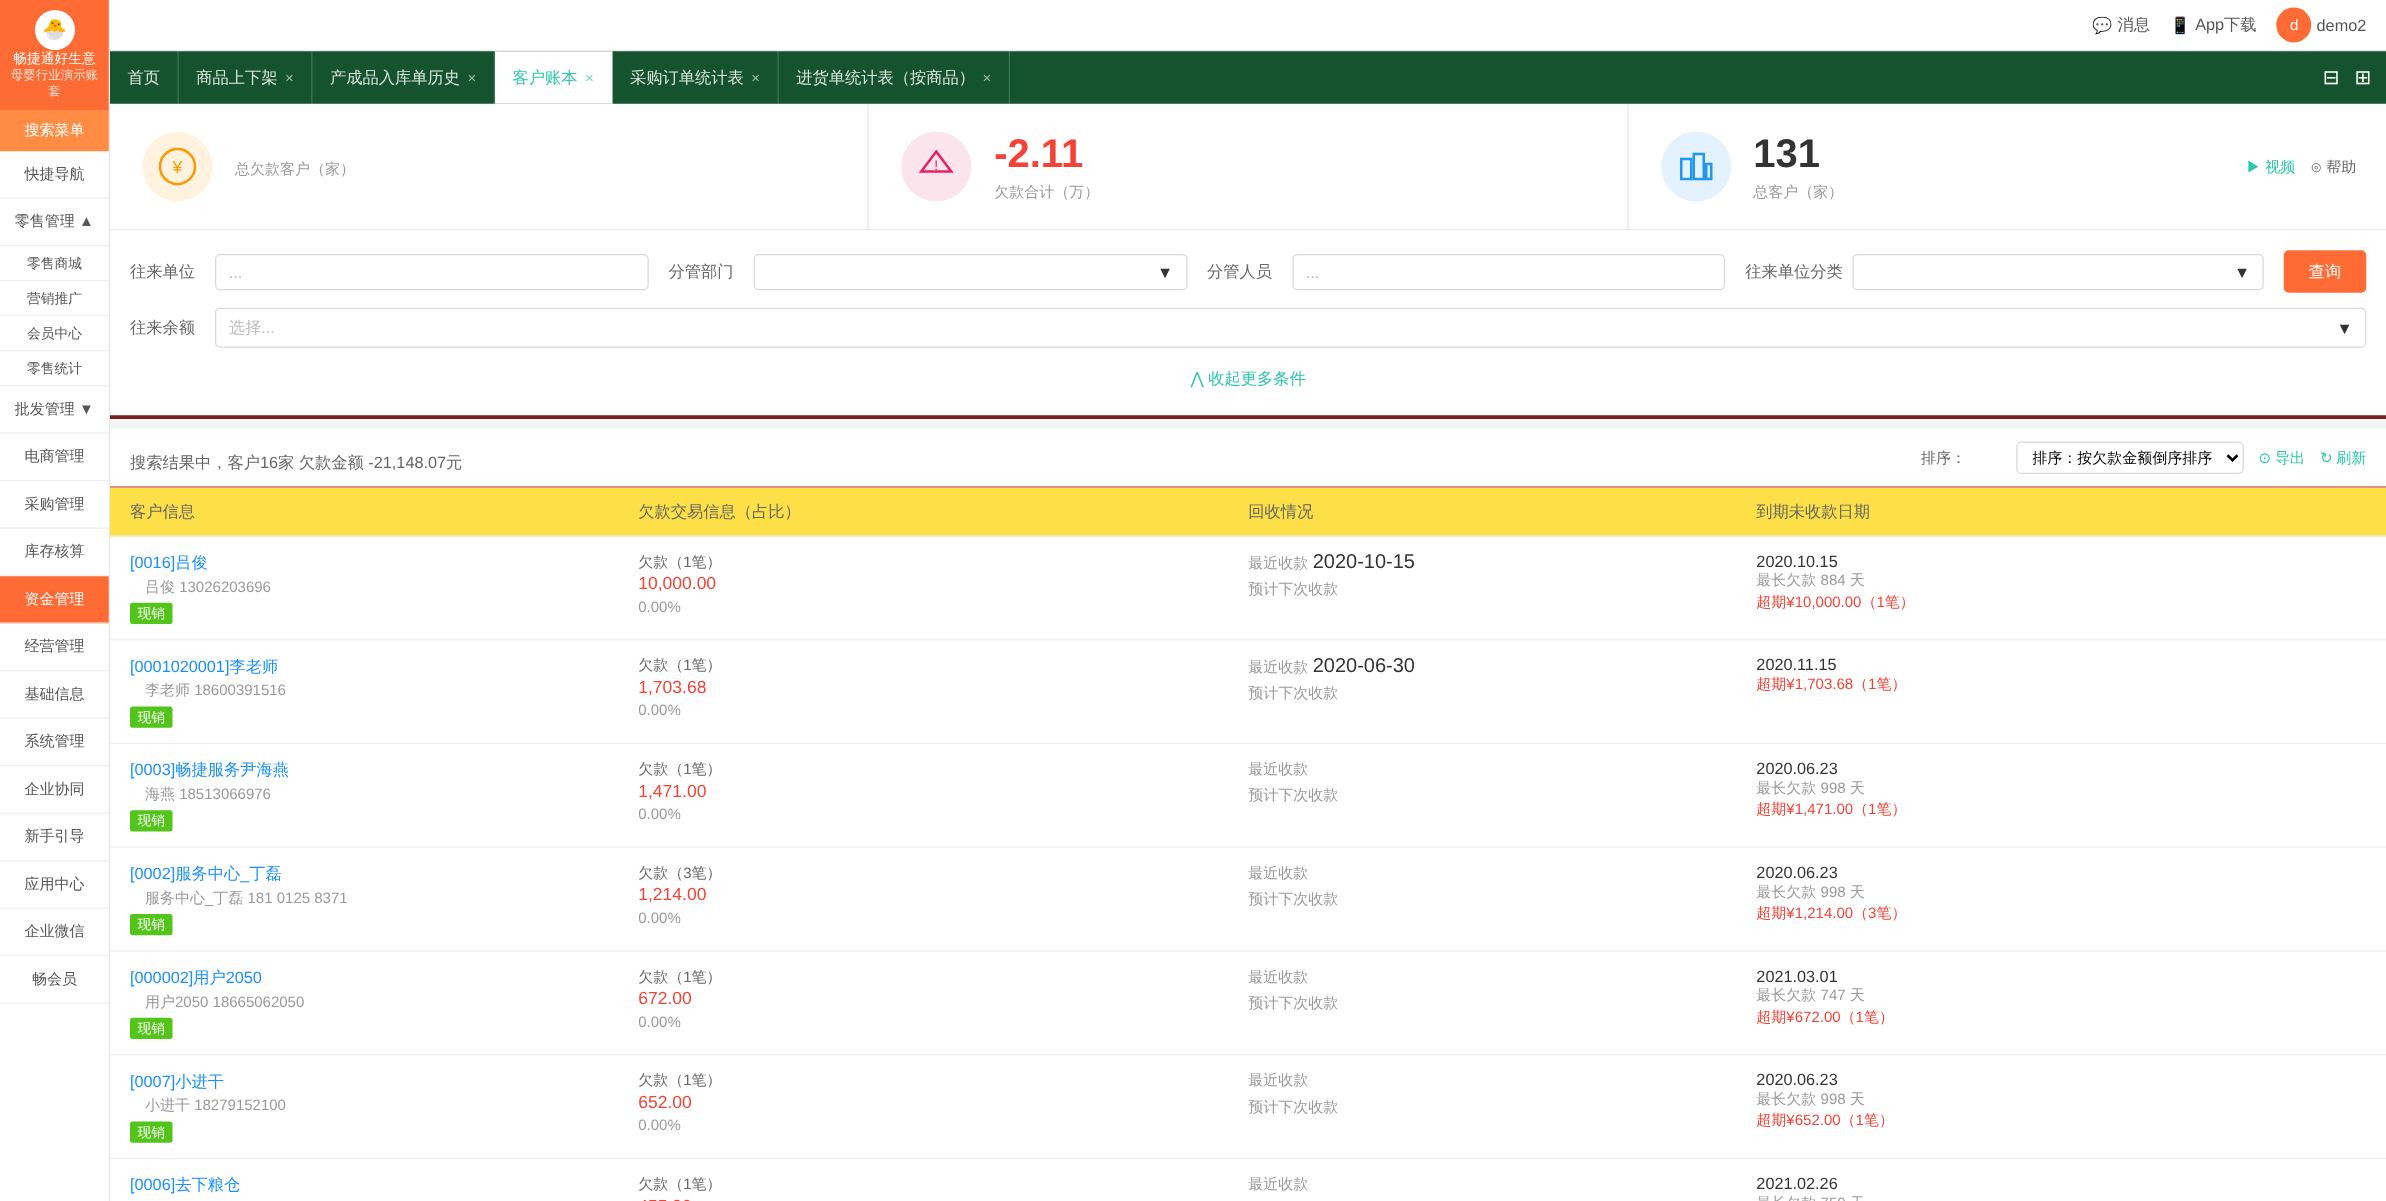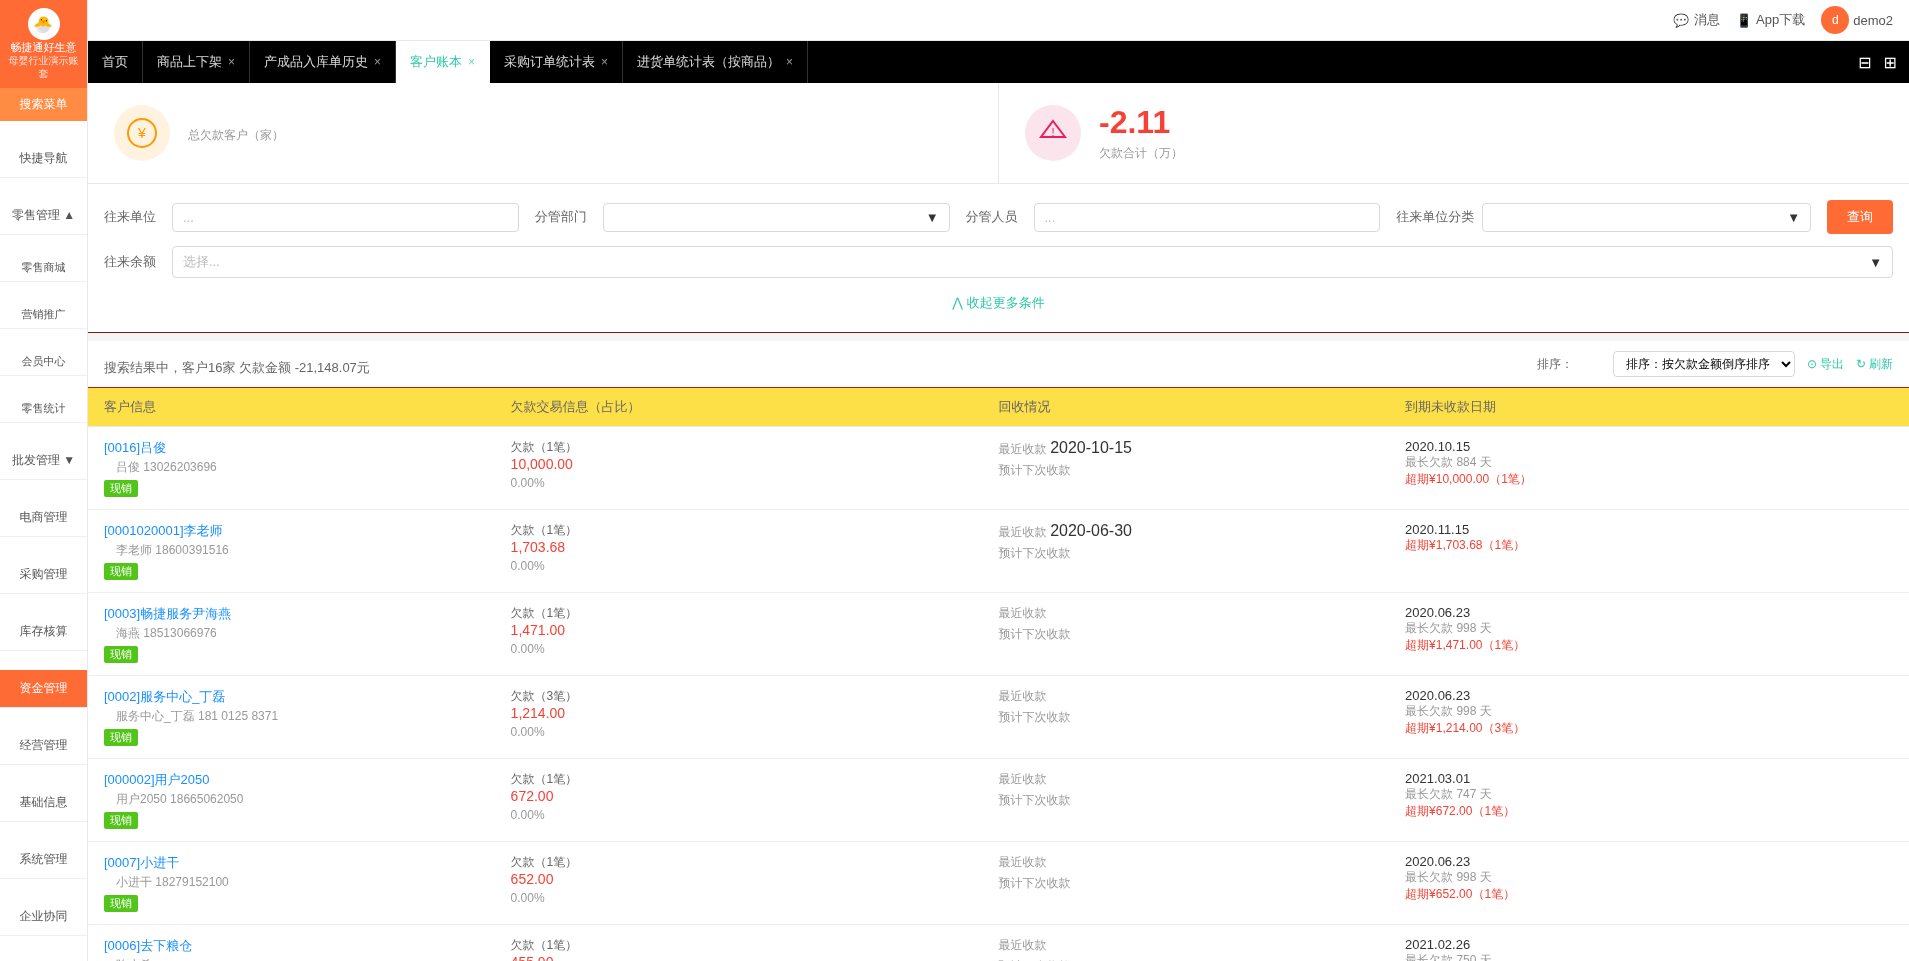--- a/index.html
+++ b/index.html
@@ -7,25 +7,25 @@
 
     
     .app-container { display: flex; height: 100vh; overflow: hidden; }
     .sidebar { width: 88px; background: #fff; border-right: 1px solid #e8e8e8; display: flex; flex-direction: column; flex-shrink: 0; }
     .main-area { flex: 1; display: flex; flex-direction: column; overflow: hidden; }
 
     
     .sidebar-logo { background: #ff6b35; padding: 8px; text-align: center; }
     .sidebar-logo-text { color: #fff; font-size: 11px; line-height: 1.3; }
     .sidebar-search { background: #ff8c42; color: #fff; padding: 8px; text-align: center; font-size: 12px; cursor: pointer; }
-    .sidebar-nav-item { padding: 10px 4px; text-align: center; font-size: 12px; color: #555; cursor: pointer; border-bottom: 1px solid #f0f0f0; margin-top: 19px; }
+    .sidebar-nav-item { padding: 10px 4px; text-align: center; font-size: 12px; color: #555; cursor: pointer; border-bottom: 1px solid #f0f0f0; }
     .sidebar-nav-item.active { background: #ff6b35; color: #fff; }
 
     
-    .top-nav { background: #000000; display: flex; align-items: center; padding: 0; min-height: 42px; }
+    .top-nav { background: #14532d; display: flex; align-items: center; padding: 0; min-height: 42px; }
     .tab-item { display: flex; align-items: center; padding: 0 14px; height: 42px; color: rgba(255,255,255,0.85); cursor: pointer; white-space: nowrap; font-size: 13px; border-right: 1px solid rgba(255,255,255,0.2); gap: 6px; }
     .tab-item.active { background: #fff; color: #2dc8a8; }
     .tab-close { font-size: 12px; color: inherit; opacity: 0.7; }
     .nav-action-btn { color: #fff; font-size: 16px; cursor: pointer; padding: 0 4px; }
 
     
     .content-area { flex: 1; overflow-y: auto; background: #f5f5f5; }
 
     
     .stats-row { display: flex; background: #fff; border-bottom: 1px solid #e8e8e8; }
@@ -38,21 +38,21 @@
     .stat-icon-blue { background: #e3f2fd; }
     .stat-info { flex: 1; }
     .stat-value { font-size: 32px; font-weight: bold; }
     .stat-value.orange { color: #ff6b35; }
     .stat-value.red { color: #f44336; }
     .stat-value.dark { color: #333; }
     .stat-label { font-size: 12px; color: #999; margin-top: 4px; }
     .stat-card-actions { display: flex; gap: 12px; align-items: center; font-size: 12px; color: #666; }
 
     
-    .filter-area { background: #fff; padding: 16px; border-bottom: 1px solid #7f1d1d; margin-bottom: 8px; }
+    .filter-area { background: #fff; padding: 16px; border-bottom: 3px solid #7f1d1d; margin-bottom: 8px; }
     .filter-row { display: flex; gap: 16px; align-items: center; margin-bottom: 12px; }
     .filter-group { display: flex; align-items: center; gap: 8px; flex: 1; }
     .filter-label { font-size: 13px; color: #666; white-space: nowrap; min-width: 60px; }
     .filter-select { flex: 1; border: 1px solid #d9d9d9; border-radius: 4px; padding: 6px 10px; font-size: 13px; background: #fff; cursor: pointer; display: flex; align-items: center; justify-content: space-between; }
     .collapse-btn { text-align: center; color: #2dc8a8; font-size: 13px; cursor: pointer; padding: 4px; }
     .search-btn { background: #ff6b35; color: #fff; border: none; border-radius: 4px; padding: 8px 20px; font-size: 13px; cursor: pointer; }
 
     
     .result-bar { background: #fff; padding: 10px 16px; display: flex; align-items: flex-end; justify-content: space-between; border-bottom: 1px solid #b91c1c; font-size: 13px; }
     .result-text { color: #666; }
@@ -235,20 +235,39 @@
                 <polygon points="16,4 28,20 4,20" fill="none" stroke="#e91e63" stroke-width="2"></polygon>
                 <text x="16" y="19" text-anchor="middle" font-size="11" fill="#e91e63">!</text>
               </svg>
             </div>
           </div>
           <div class="stat-info">
             <div class="stat-value red">-2.11</div>
             <div class="stat-label">欠款合计（万）</div>
           </div>
         </div>
+        <div class="stat-card">
+          <div class="stat-icon">
+            <div class="stat-icon-circle stat-icon-blue">
+              <svg width="32" height="32" viewBox="0 0 32 32">
+                <rect x="4" y="10" width="8" height="16" fill="none" stroke="#2196f3" stroke-width="2"></rect>
+                <rect x="14" y="6" width="8" height="20" fill="none" stroke="#2196f3" stroke-width="2"></rect>
+                <rect x="24" y="14" width="4" height="12" fill="none" stroke="#2196f3" stroke-width="2"></rect>
+              </svg>
+            </div>
+          </div>
+          <div class="stat-info">
+            <div class="stat-value dark">131</div>
+            <div class="stat-label">总客户（家）</div>
+          </div>
+          <div class="stat-card-actions">
+            <span style="cursor:pointer;color:#2dc8a8;">▶ <span>视频</span></span>
+            <span style="cursor:pointer;color:#666;">⊙ <span>帮助</span></span>
+          </div>
+        </div>
       </div>
 
       <div class="filter-area">
         <div class="filter-row">
           <div class="filter-group">
             <span class="filter-label">往来单位</span>
             <div class="filter-select" style="position:relative;">
               <span style="color:#bbb;">...</span>
             </div>
           </div>

